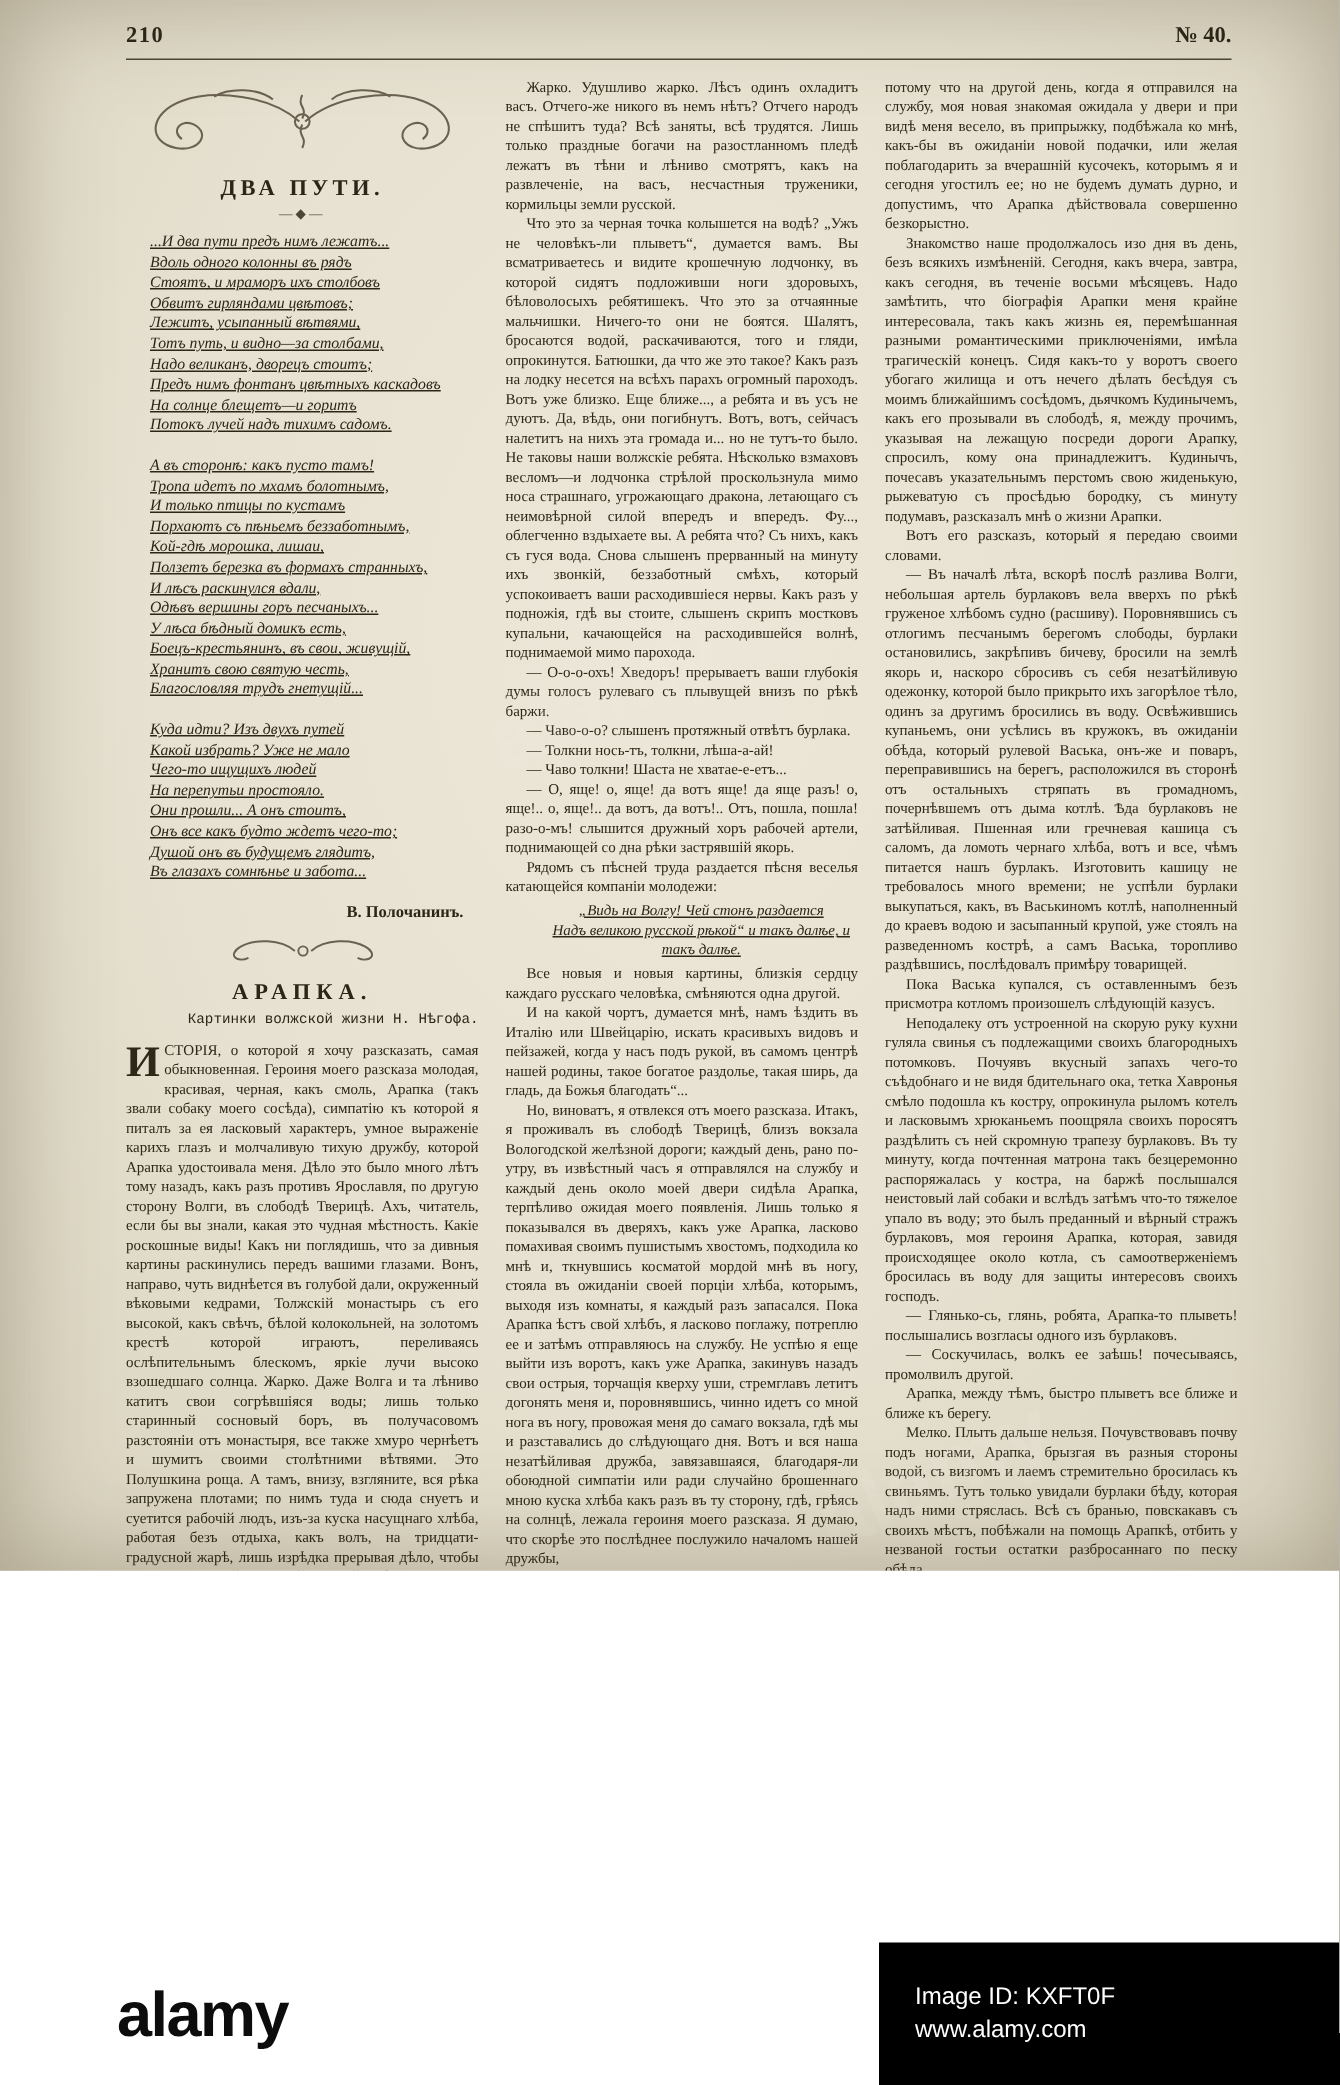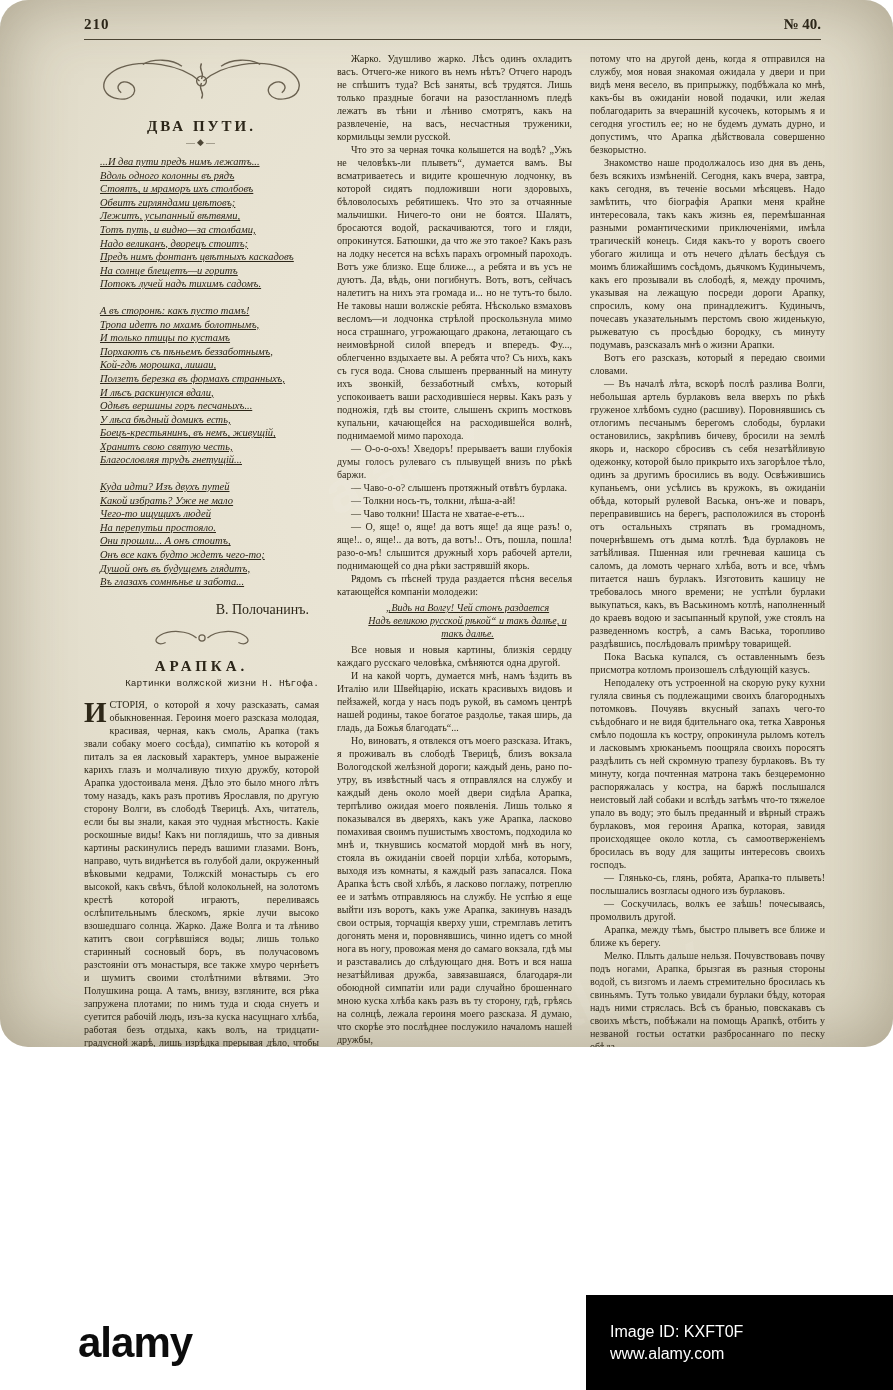--- a/index.html
+++ b/index.html
@@ -1,36 +1,36 @@
 <!DOCTYPE html>
 <html><head>
 <meta charset="utf-8">
 <style>
   html,body{margin:0;padding:0;background:#8a857a;}
   .stage{width:893px;height:1390px;margin:0 auto;position:relative;overflow:hidden;background:#fff;
          font-family:"Liberation Serif",serif;}
   
   .paper{position:relative;width:893px;height:1047px;background:
          radial-gradient(ellipse at 50% 40%, #ece7d8 0%, #e6e1d0 55%, #d9d3bf 100%);
-         box-shadow:inset 0 0 70px rgba(92,80,52,.38);color:#2c2619;overflow:hidden;border-radius:28px;}
+         box-shadow:inset 0 0 70px rgba(92,80,52,.38);color:#2c2619;overflow:hidden;}
   .masthead-row{display:flex;align-items:baseline;justify-content:space-between;
                 padding:16px 72px 4px 84px;}
   .pageno{font-size:15px;font-weight:bold;letter-spacing:1px;}
   .masthead{font-size:18px;font-weight:bold;letter-spacing:4px;}
   .issue{font-size:15px;font-weight:bold;}
   .rule{height:1px;background:#4a4433;margin:2px 72px 0 84px;}
   .columns{display:flex;gap:18px;padding:12px 72px 0 84px;height:1238px;overflow:hidden;}
   .col{width:235px;flex:0 0 235px;overflow:hidden;}
   
   .ornament-banner{display:flex;justify-content:center;margin:2px 0 10px;}
   .poem-title{margin:4px 0 2px;text-align:center;font-size:15px;font-weight:bold;letter-spacing:3px;}
   .small-orn{text-align:center;font-size:9px;color:#4d4636;letter-spacing:2px;margin-bottom:8px;}
   .stanza{margin:0 0 13px 16px;}
   .poem-line{font-style:italic;font-size:10.5px;line-height:13.6px;white-space:nowrap;text-decoration:underline;}
-  .poem-author{text-align:right;padding-right:10px;font-size:14px;font-weight:normal;margin:4px 0 10px;}
+  .poem-author{text-align:right;padding-right:10px;font-size:11px;font-weight:bold;margin:4px 0 10px;}
   .divider-orn{display:flex;justify-content:center;margin:6px 0 10px;}
   .article-title{margin:2px 0 3px;text-align:center;font-size:15px;font-weight:bold;letter-spacing:4px;}
   .article-subtitle{text-align:right;font-size:9.5px;margin-bottom:9px;font-family:Liberation Mono, monospace;}
   
   .para,.lead{font-size:10px;line-height:13px;text-align:justify;margin:0;text-indent:14px;
               color:#2e2818;}
   .lead{text-indent:0;}
   .dropcap{float:left;font-size:29px;line-height:26px;padding:1px 3px 0 0;font-weight:bold;}
   .verse .poem-line{font-style:italic;font-size:10px;line-height:13px;white-space:normal;text-align:center;}
   .verse{margin:3px 0 3px 26px;}
@@ -96,21 +96,21 @@
           <div class="stanza">
               <div class="poem-line">А въ сторонѣ: какъ пусто тамъ!</div>
               <div class="poem-line">Тропа идетъ по мхамъ болотнымъ,</div>
               <div class="poem-line">И только птицы по кустамъ</div>
               <div class="poem-line">Порхаютъ съ пѣньемъ беззаботнымъ,</div>
               <div class="poem-line">Кой-гдѣ морошка, лишаи,</div>
               <div class="poem-line">Ползетъ березка въ формахъ странныхъ,</div>
               <div class="poem-line">И лѣсъ раскинулся вдали,</div>
               <div class="poem-line">Одѣвъ вершины горъ песчаныхъ...</div>
               <div class="poem-line">У лѣса бѣдный домикъ есть,</div>
-              <div class="poem-line">Боецъ-крестьянинъ, въ немъ, живущій,</div>
+              <div class="poem-line">Боецъ-крестьянинъ, въ свои, живущій,</div>
               <div class="poem-line">Хранитъ свою святую честь,</div>
               <div class="poem-line">Благословляя трудъ гнетущій...</div>
             </div>
           <div class="stanza">
               <div class="poem-line">Куда идти? Изъ двухъ путей</div>
               <div class="poem-line">Какой избрать? Уже не мало</div>
               <div class="poem-line">Чего-то ищущихъ людей</div>
               <div class="poem-line">На перепутьи простояло.</div>
               <div class="poem-line">Они прошли... А онъ стоитъ,</div>
               <div class="poem-line">Онъ все какъ будто ждетъ чего-то;</div>

